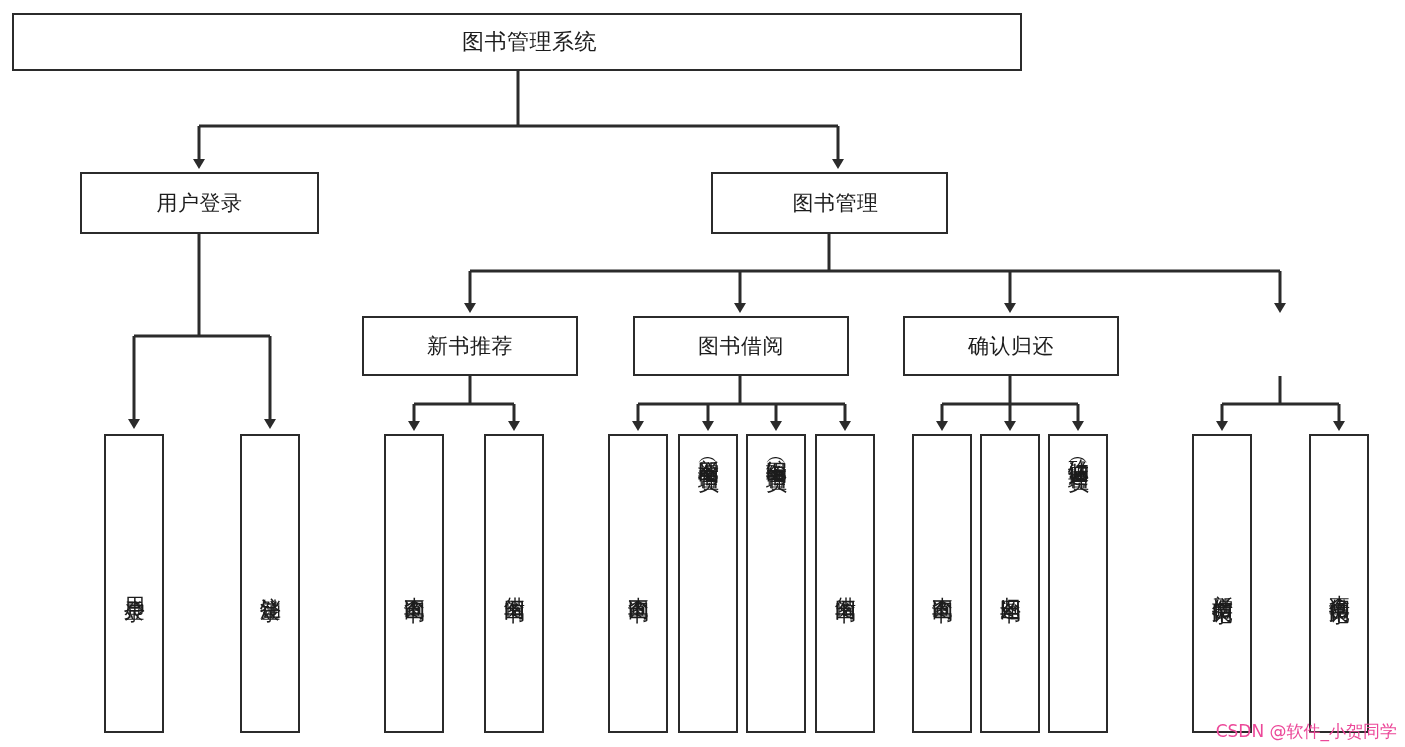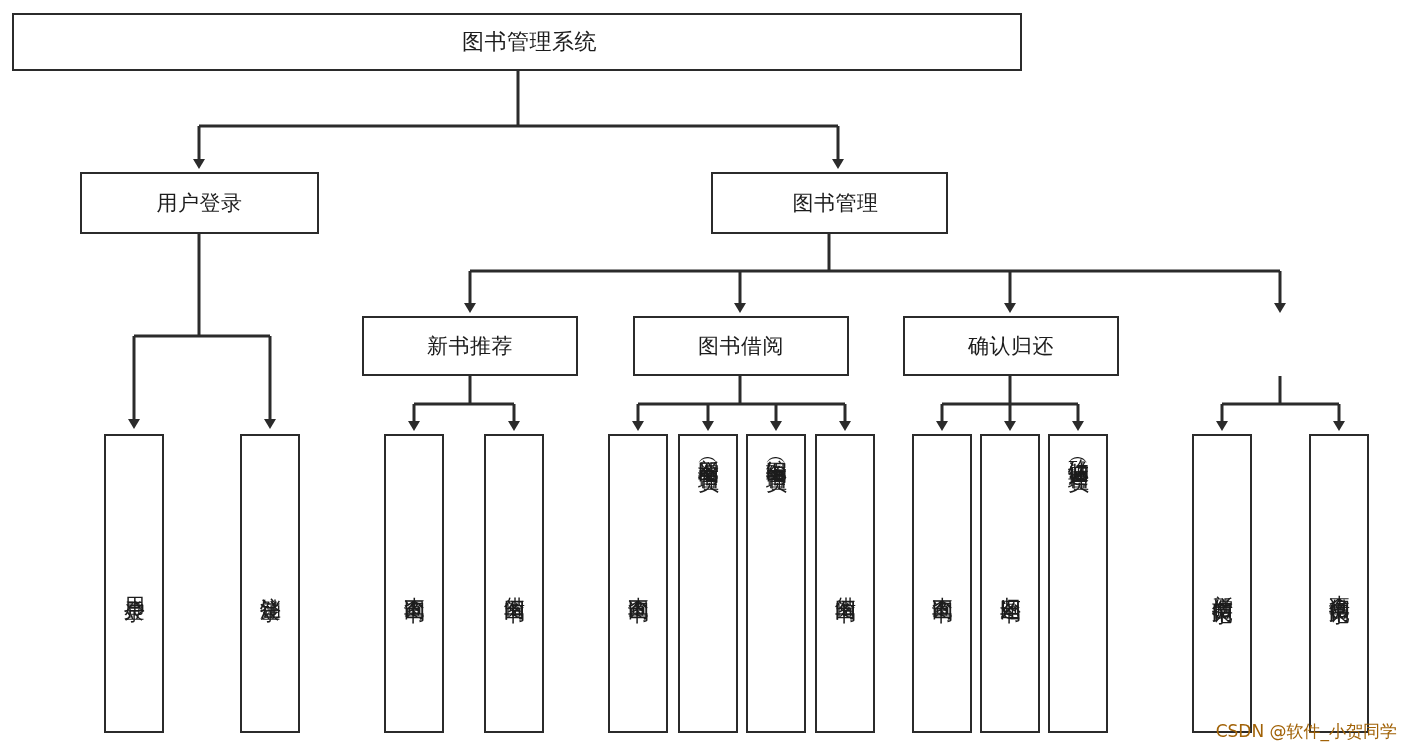--- a/index.html
+++ b/index.html
@@ -64,21 +64,21 @@
   }
   .node.vert.centered {
     align-items: center;
     padding-top: 0;
   }
   .watermark {
     position: absolute;
     right: 8px;
     bottom: 4px;
     font-size: 17px;
-    color: #a16207;
+    color: #ec4899;
     white-space: nowrap;
     font-family: "DejaVu Sans", "Liberation Sans", sans-serif;
   }
 </style>
 </head>
 <body>
 
 <div id="canvas">
 
   <svg class="wires" viewBox="0 0 1405 747" xmlns="http://www.w3.org/2000/svg">

